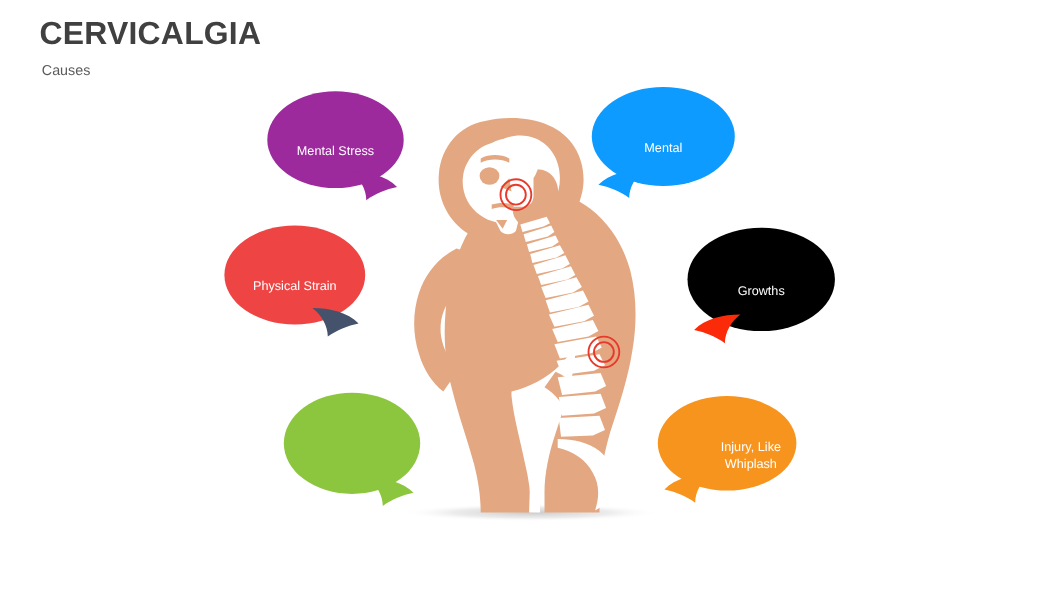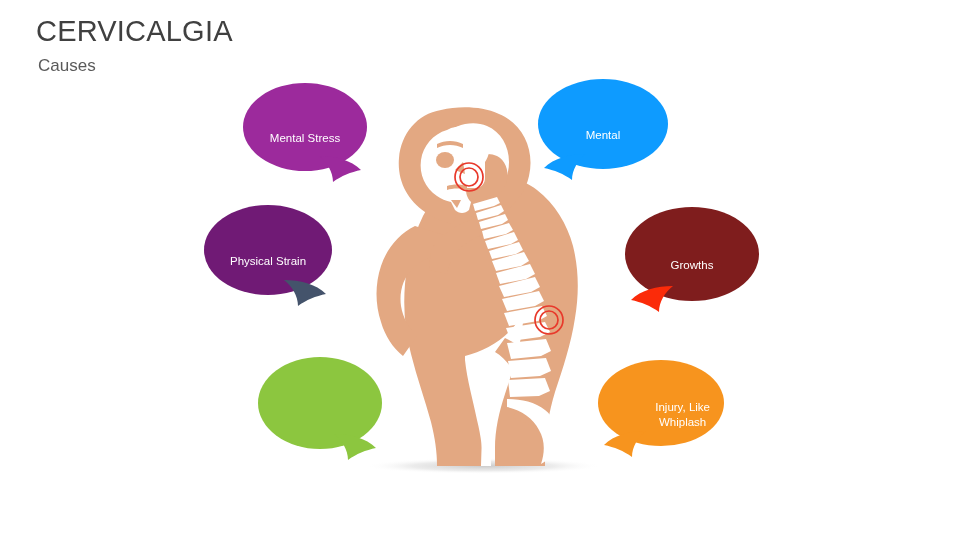--- a/index.html
+++ b/index.html
@@ -23,29 +23,29 @@
   }
 
   
   #title-block {
     position: absolute;
     left: 36px;
     top: 16px;
   }
   #page-title {
     font-size: 29px;
-    font-weight: normal;
+    font-weight: bold;
     color: #404040;
     letter-spacing: 0.2px;
     line-height: 1.1;
     margin: 0;
     white-space: nowrap;
   }
   #page-subtitle {
-    font-size: 17px;
+    font-size: 13px;
     font-weight: normal;
     color: #5a5a5a;
     margin: 9px 0 0 2px;
     line-height: 1.1;
   }
 
   
   .bubble {
     position: absolute;
     display: flex;
@@ -301,41 +301,41 @@
     </svg>
   </div>
 
   <div class="bubble tail-right" id="bubble-mental-stress" style="background: rgb(156, 42, 156);">
     <svg class="tail" viewBox="0 0 46 30" preserveAspectRatio="none">
       <path d="M2,2 C18,2 34,6 44,16 C34,18 24,22 16,28 C16,18 10,8 2,2 Z" fill="#9C2A9C"></path>
     </svg>
     <span class="bubble-label" style="color: rgb(255, 255, 255);">Mental Stress</span>
   </div>
 
-  <div class="bubble tail-right" id="bubble-physical-strain" style="background: #701a75;">
+  <div class="bubble tail-right" id="bubble-physical-strain" style="background: #ef4444;">
     <svg class="tail" viewBox="0 0 46 30" preserveAspectRatio="none">
       <path d="M2,2 C18,2 34,6 44,16 C34,18 24,22 16,28 C16,18 10,8 2,2 Z" fill="#44536B"></path>
     </svg>
     <span class="bubble-label" style="color: rgb(255, 255, 255);">Physical Strain</span>
   </div>
 
   <div class="bubble tail-right" id="bubble-health-conditions" style="background: rgb(140, 198, 63);">
     <svg class="tail" viewBox="0 0 46 30" preserveAspectRatio="none">
       <path d="M2,2 C18,2 34,6 44,16 C34,18 24,22 16,28 C16,18 10,8 2,2 Z" fill="#8CC63F"></path>
     </svg>
   </div>
 
   <div class="bubble tail-left" id="bubble-aging" style="background: rgb(14, 155, 255);">
     <svg class="tail" viewBox="0 0 46 30" preserveAspectRatio="none">
       <path d="M2,2 C18,2 34,6 44,16 C34,18 24,22 16,28 C16,18 10,8 2,2 Z" fill="#0E9BFF"></path>
     </svg>
     <span class="bubble-label" style="color: rgb(255, 255, 255);">Mental</span>
   </div>
 
-  <div class="bubble tail-left" id="bubble-growths" style="background: #7f1d1d;">
+  <div class="bubble tail-left" id="bubble-growths" style="background: #000000;">
     <svg class="tail" viewBox="0 0 46 30" preserveAspectRatio="none">
       <path d="M2,2 C18,2 34,6 44,16 C34,18 24,22 16,28 C16,18 10,8 2,2 Z" fill="#FB2B09"></path>
     </svg>
     <span class="bubble-label" style="color: rgb(255, 255, 255);">Growths</span>
   </div>
 
   <div class="bubble tail-left" id="bubble-injury-whiplash" style="background: rgb(247, 148, 30); justify-content: flex-end;">
     <svg class="tail" viewBox="0 0 46 30" preserveAspectRatio="none">
       <path d="M2,2 C18,2 34,6 44,16 C34,18 24,22 16,28 C16,18 10,8 2,2 Z" fill="#F7941E"></path>
     </svg>

